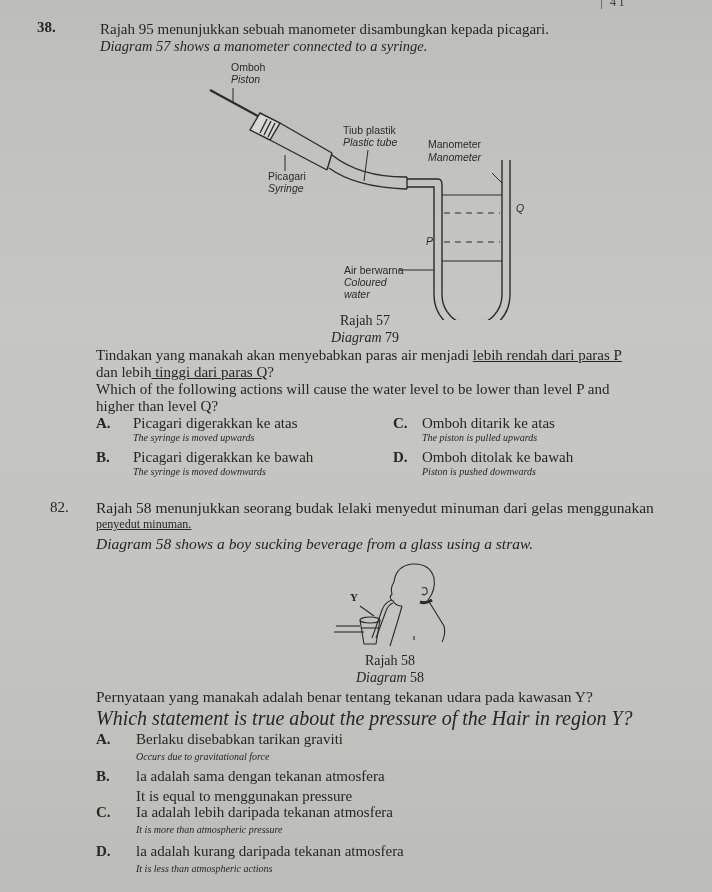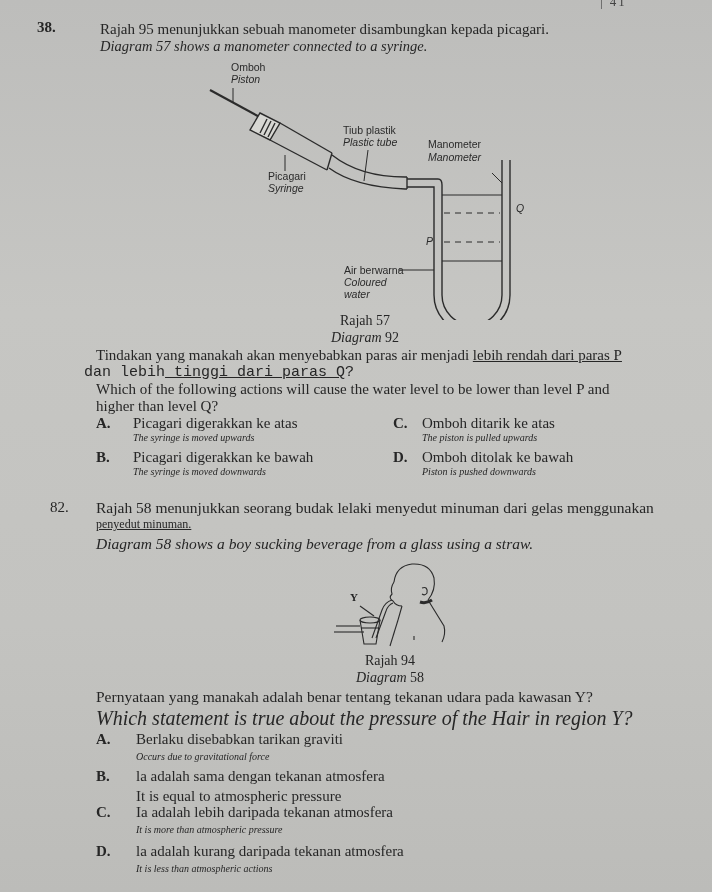--- a/index.html
+++ b/index.html
@@ -83,24 +83,24 @@
   <div class="abs diag-label" style="left:68px;top:115px;">Picagari</div>
   <div class="abs diag-label" style="left:68px;top:127px;font-style:italic;">Syringe</div>
   <div class="abs diag-label" style="left:316px;top:147px;font-style:italic;">Q</div>
   <div class="abs diag-label" style="left:226px;top:180px;font-style:italic;">P</div>
   <div class="abs diag-label" style="left:144px;top:209px;">Air berwarna</div>
   <div class="abs diag-label" style="left:144px;top:221px;font-style:italic;">Coloured</div>
   <div class="abs diag-label" style="left:144px;top:233px;font-style:italic;">water</div>
 </div>
 
 <div class="abs caption" style="left:300px;top:313px;width:130px;">Rajah 57</div>
-<div class="abs caption" style="left:300px;top:330px;width:130px;"><i>Diagram</i> <span>92</span></div>
+<div class="abs caption" style="left:300px;top:330px;width:130px;"><i>Diagram</i> <span>79</span></div>
 
 <div class="abs ms line" style="left:96px;top:347px;"><span>Tindakan yang manakah akan menyebabkan paras air menjadi </span><span class="underline">lebih rendah dari paras P</span></div>
-<div class="abs ms line" style="left:84px;top:364px;font-family:Liberation Mono, monospace;"><span>dan lebih</span><span class="underline"> tinggi dari paras Q</span><span>?</span></div>
+<div class="abs ms line" style="left:96px;top:364px;"><span>dan lebih</span><span class="underline"> tinggi dari paras Q</span><span>?</span></div>
 <div class="abs ms line" style="left:96px;top:381px;">Which of the following actions will cause the water level to be lower than level P and</div>
 <div class="abs ms line" style="left:96px;top:398px;">higher than level Q?</div>
 
 <div class="abs" style="left:96px;top:415px;">
   <span class="abs opt-letter" style="left:0;top:0;">A.</span>
   <span class="abs ms line" style="left:37px;top:0;">Picagari digerakkan ke atas</span>
   <span class="abs en line" style="left:37px;top:17px;">The syringe is moved upwards</span>
 </div>
 <div class="abs" style="left:96px;top:449px;">
   <span class="abs opt-letter" style="left:0;top:0;">B.</span>
@@ -147,35 +147,35 @@
 
       <path d="M42,80 L52,52 Q55,44 62,42"></path>
       <path d="M46,80 L56,53 Q58,47 63,45"></path>
 
       <line x1="30" y1="48" x2="44" y2="58"></line>
     </g>
   </svg>
   <div class="abs" style="left:20px;top:33px;font-size:11px;font-weight:bold;">Y</div>
 </div>
 
-<div class="abs caption" style="left:330px;top:653px;width:120px;">Rajah 94</div>
+<div class="abs caption" style="left:330px;top:653px;width:120px;">Rajah 58</div>
 <div class="abs caption" style="left:330px;top:670px;width:120px;"><i>Diagram</i> <span>58</span></div>
 
 <div class="abs ms line" style="left:96px;top:688px;font-size:15.5px;">Pernyataan yang manakah adalah benar tentang tekanan udara pada kawasan Y?</div>
 <div class="abs en line" style="left:96px;top:707px;font-size:20px;text-align:right;">Which statement is true about the pressure of the Hair in region Y?</div>
 
 <div class="abs" style="left:96px;top:731px;">
   <span class="abs opt-letter" style="left:0;top:0;">A.</span>
   <span class="abs ms line" style="left:40px;top:0;">Berlaku disebabkan tarikan graviti</span>
   <span class="abs en line" style="left:40px;top:20px;">Occurs due to gravitational force</span>
 </div>
 <div class="abs" style="left:96px;top:768px;">
   <span class="abs opt-letter" style="left:0;top:0;">B.</span>
   <span class="abs ms line" style="left:40px;top:0;">la adalah sama dengan tekanan atmosfera</span>
-  <span class="abs ms line" style="left:40px;top:20px;">It is equal to atmospheric pressure</span>
+  <span class="abs ms line" style="left:40px;top:20px;">It is equal to menggunakan pressure</span>
 </div>
 <div class="abs" style="left:96px;top:804px;">
   <span class="abs opt-letter" style="left:0;top:0;">C.</span>
   <span class="abs ms line" style="left:40px;top:0;">Ia adalah lebih daripada tekanan atmosfera</span>
   <span class="abs en line" style="left:40px;top:20px;">It is more than atmospheric pressure</span>
 </div>
 <div class="abs" style="left:96px;top:843px;">
   <span class="abs opt-letter" style="left:0;top:0;">D.</span>
   <span class="abs ms line" style="left:40px;top:0;">la adalah kurang daripada tekanan atmosfera</span>
   <span class="abs en line" style="left:40px;top:20px;">It is less than atmospheric actions</span>

